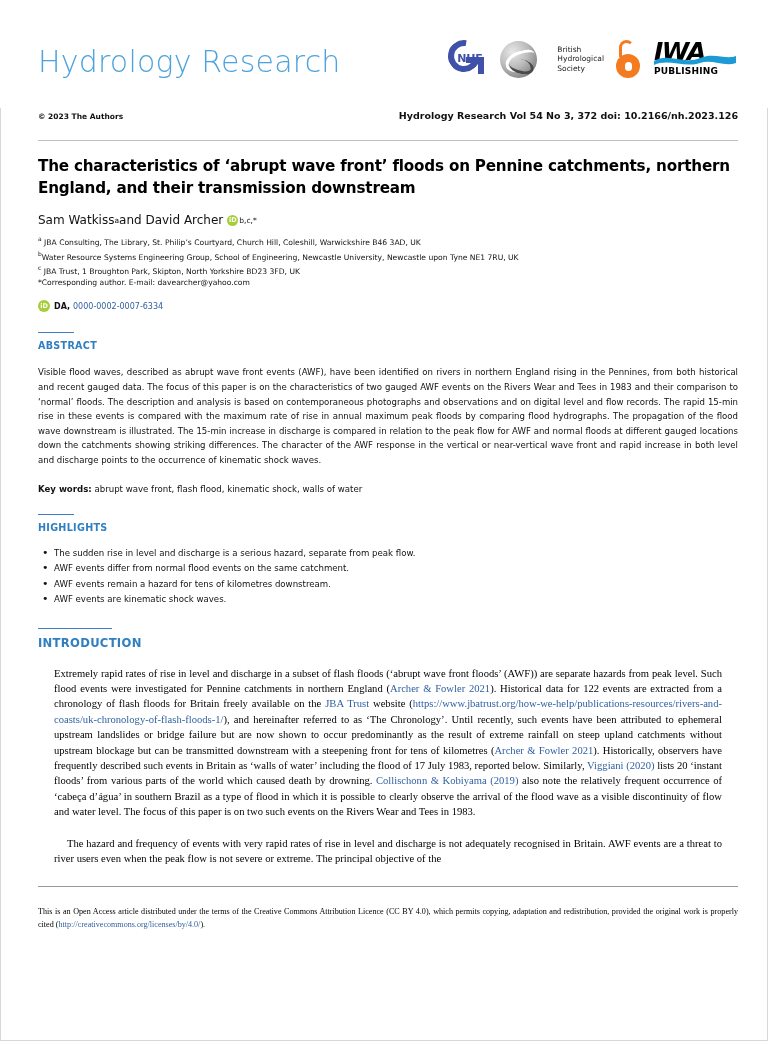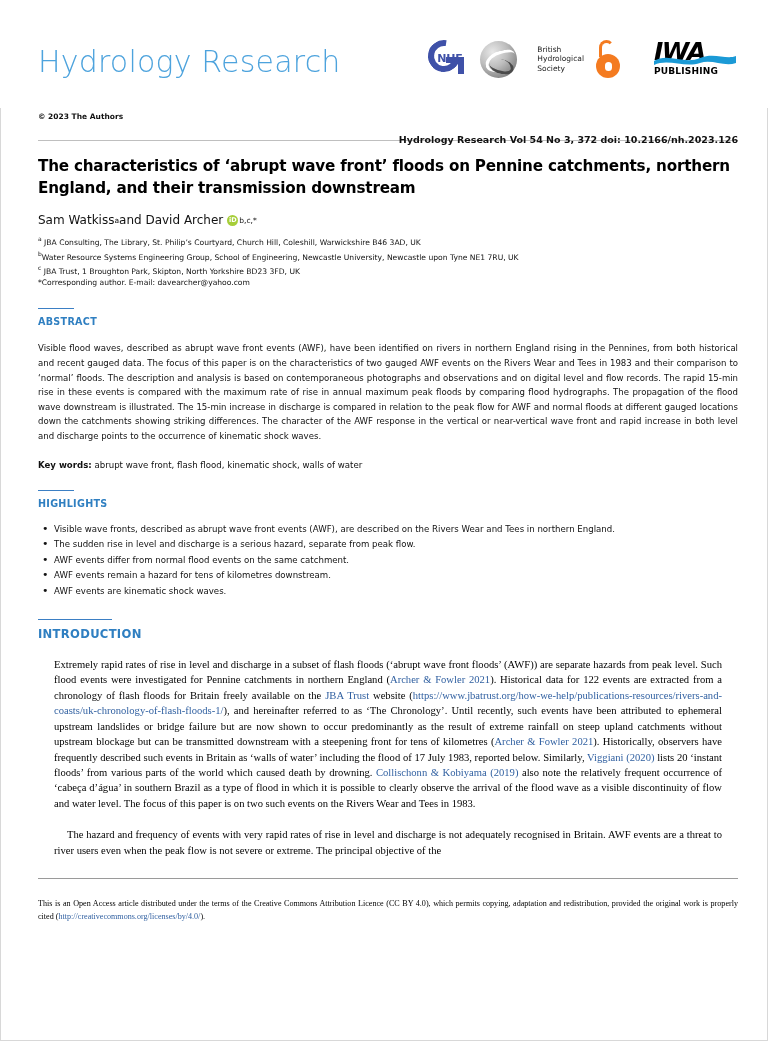--- a/index.html
+++ b/index.html
@@ -124,21 +124,21 @@
     width: 24px; height: 24px;
     border-radius: 50%;
     background: #f47b20;
   }
   .logo-oa .oa-hole {
     position: absolute; left: 9px; top: 22px;
     width: 7px; height: 9px;
     border-radius: 4px;
     background: #ffffff;
   }
-  .logo-iwa { position: relative; width: 84px; height: 40px; margin-left: 20px; }
+  .logo-iwa { position: relative; width: 84px; height: 40px; }
   .logo-iwa .iwa-word {
     font-family: "DejaVu Sans", sans-serif;
     font-weight: 700;
     font-size: 25px;
     letter-spacing: -1.5px;
     color: #000;
     line-height: 25px;
     font-style: italic;
   }
   .logo-iwa .iwa-wave {
@@ -168,21 +168,20 @@
     font-size: 7.5px;
     color: #111;
   }
   .citation {
     position: absolute; right: 30px; top: 2px;
     font-family: "DejaVu Sans", sans-serif;
     font-weight: 700;
     font-size: 9.5px;
     color: #111;
     white-space: nowrap;
-    margin-top: 24px;
   }
   .rule-full {
     margin: 6px 30px 0 38px;
     border-top: 1px solid #bfbfbf;
   }
 
   
   .article {
     padding: 0 30px 0 38px;
   }
@@ -392,33 +391,37 @@
         <sup>b,c,*</sup>
     </div>
 
     <div class="affils">
       <div><sup>a</sup><span> JBA Consulting, The Library, St. Philip’s Courtyard, Church Hill, Coleshill, Warwickshire B46 3AD, UK</span></div>
       <div><sup>b</sup><span>Water Resource Systems Engineering Group, School of Engineering, Newcastle University, Newcastle upon Tyne NE1 7RU, UK</span></div>
       <div><sup>c</sup><span> JBA Trust, 1 Broughton Park, Skipton, North Yorkshire BD23 3FD, UK</span></div>
       <div><span>*</span><span>Corresponding author. E-mail: davearcher@yahoo.com</span></div>
     </div>
 
+    <div class="orcid-line">
+      <span class="orcid-dot"></span>
+      <span class="oid-label">DA,</span>
+      <span class="oid">0000-0002-0007-6334</span>
+    </div>
 
     <div class="sec-rule"></div>
     <div class="sec-head">ABSTRACT</div>
     <div class="abstract-body">Visible flood waves, described as abrupt wave front events (AWF), have been identified on rivers in northern England rising in the Pennines, from both historical and recent gauged data. The focus of this paper is on the characteristics of two gauged AWF events on the Rivers Wear and Tees in 1983 and their comparison to ‘normal’ floods. The description and analysis is based on contemporaneous photographs and observations and on digital level and flow records. The rapid 15-min rise in these events is compared with the maximum rate of rise in annual maximum peak floods by comparing flood hydrographs. The propagation of the flood wave downstream is illustrated. The 15-min increase in discharge is compared in relation to the peak flow for AWF and normal floods at different gauged locations down the catchments showing striking differences. The character of the AWF response in the vertical or near-vertical wave front and rapid increase in both level and discharge points to the occurrence of kinematic shock waves.</div>
 
     <div class="keywords">
       <b>Key words:</b><span> abrupt wave front, flash flood, kinematic shock, walls of water</span>
     </div>
 
     <div class="sec-rule"></div>
     <div class="sec-head">HIGHLIGHTS</div>
     <ul class="highlights">
-      <li>Visible wave fronts, described as abrupt wave front events (AWF), are described on the Rivers Wear and Tees in northern England.</li>
       <li>The sudden rise in level and discharge is a serious hazard, separate from peak flow.</li>
       <li>AWF events differ from normal flood events on the same catchment.</li>
       <li>AWF events remain a hazard for tens of kilometres downstream.</li>
       <li>AWF events are kinematic shock waves.</li>
     </ul>
 
     <div class="sec-rule wide"></div>
     <div class="sec-head big">INTRODUCTION</div>
     <div class="intro-body">
       <p><span>Extremely rapid rates of rise in level and discharge in a subset of flash floods (‘abrupt wave front floods’ (AWF)) are separate hazards from peak level. Such flood events were investigated for Pennine catchments in northern England (</span><span class="ref">Archer &amp; Fowler 2021</span><span>). Historical data for 122 events are extracted from a chronology of flash floods for Britain freely available on the </span><span class="lnk">JBA Trust</span><span> website (</span><span class="lnk">https://www.jbatrust.org/how-we-help/publications-resources/rivers-and-coasts/uk-chronology-of-flash-floods-1/</span><span>), and hereinafter referred to as ‘The Chronology’. Until recently, such events have been attributed to ephemeral upstream landslides or bridge failure but are now shown to occur predominantly as the result of extreme rainfall on steep upland catchments without upstream blockage but can be transmitted downstream with a steepening front for tens of kilometres (</span><span class="ref">Archer &amp; Fowler 2021</span><span>). Historically, observers have frequently described such events in Britain as ‘walls of water’ including the flood of 17 July 1983, reported below. Similarly, </span><span class="ref">Viggiani (2020)</span><span> lists 20 ‘instant floods’ from various parts of the world which caused death by drowning. </span><span class="ref">Collischonn &amp; Kobiyama (2019)</span><span> also note the relatively frequent occurrence of ‘cabeça d’água’ in southern Brazil as a type of flood in which it is possible to clearly observe the arrival of the flood wave as a visible discontinuity of flow and water level. The focus of this paper is on two such events on the Rivers Wear and Tees in 1983.</span></p>

